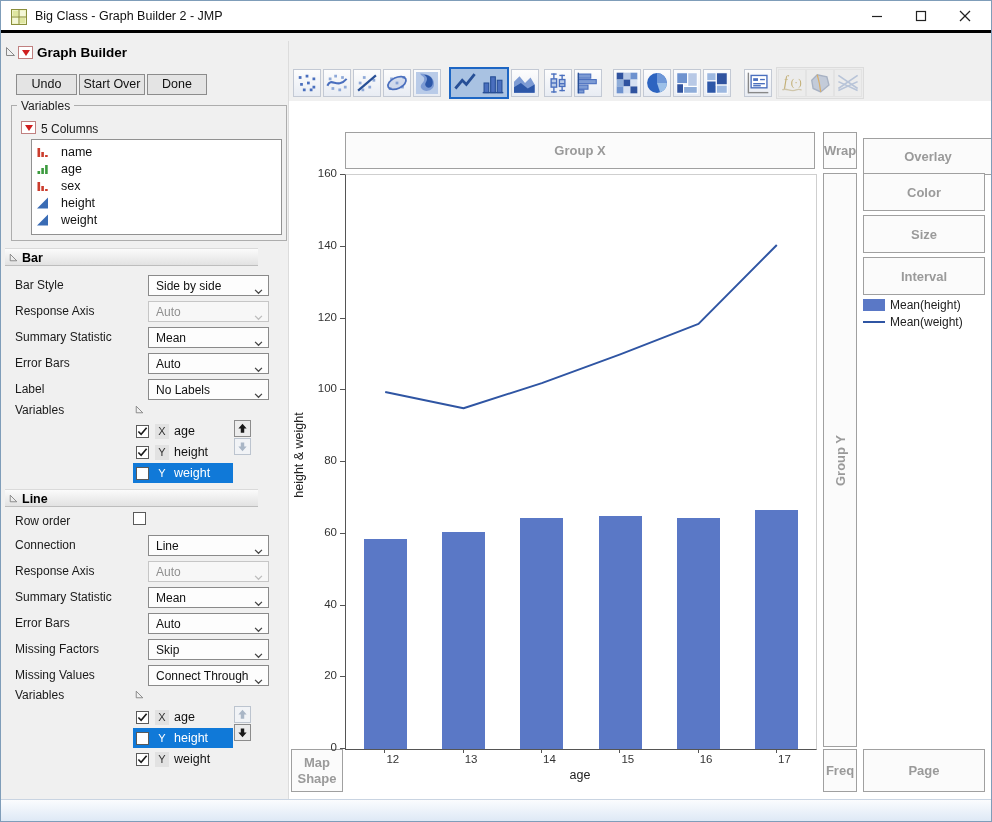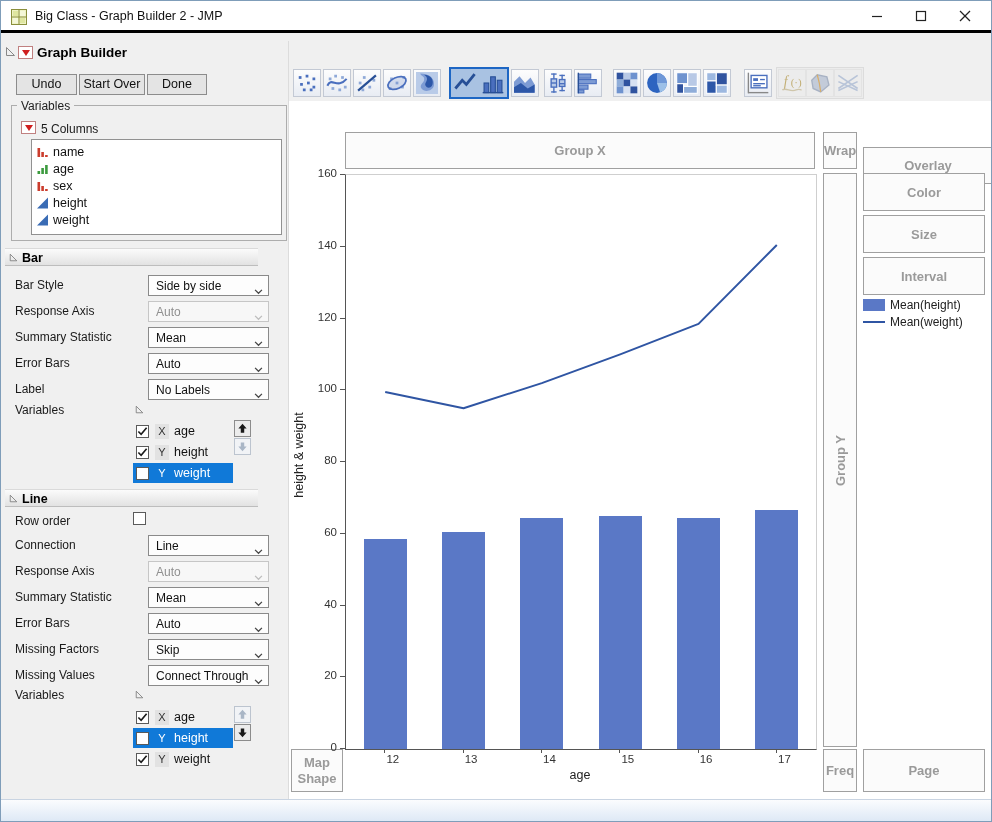--- a/index.html
+++ b/index.html
@@ -24,21 +24,21 @@
   
   .btn{position:absolute;height:21px;background:#e4e4e4;border:1px solid #8c8c8c;box-sizing:border-box;
        font-size:12.5px;text-align:center;line-height:19px;color:#111;}
 
   
   .groupbox{position:absolute;left:10px;top:104px;width:274px;height:134px;border:1px solid #adadad;}
   .groupbox-label{position:absolute;left:16px;top:98px;background:#f0f0f0;padding:0 4px;color:#222;}
   .columns-menu-label{position:absolute;left:40px;top:121px;}
   .var-listbox{position:absolute;left:30px;top:138px;width:251px;height:96px;background:#fff;
                border:1px solid #919191;box-sizing:border-box;overflow:hidden;}
-  .var-item{position:absolute;left:4px;height:17px;display:flex;align-items:center;}
+  .var-item{position:absolute;left:4px;height:17px;display:flex;align-items:center;gap:8px;}
   .var-item .vicon{width:13px;height:12px;margin-right:4px;flex:0 0 auto;}
   .var-item .vlabel{font-size:12.5px;color:#111;}
 
   
   .icon-strip{position:absolute;left:292px;top:66px;height:32px;display:flex;align-items:center;gap:2px;}
   .icon-btn{width:28px;height:28px;display:flex;align-items:center;justify-content:center;
             background:linear-gradient(#fdfdfd,#e8ecf3);border:1px solid #c3c9d4;box-sizing:border-box;}
   .icon-btn svg{display:block;}
   .sel-group{display:flex;border:2px solid #1d66c4;background:#a9c2e2;}
   .sel-group .icon-btn{background:#a9c2e2;border-color:transparent;}
@@ -588,21 +588,21 @@
         <polygon points="8,15 2,8 5.5,8 5.5,2 10.5,2 10.5,8 14,8" fill="#1a1a1a"></polygon>
       </svg>
     </div>
 
   <div class="canvas"></div>
   <div class="v-divider"></div>
 
 
   <div class="zone" style="left:344px;top:131px;width:470px;height:37px">Group X</div>
   <div class="zone" style="left:822px;top:131px;width:34px;height:37px">Wrap</div>
-  <div class="zone" style="left:862px;top:146px;width:130px;height:37px">Overlay</div>
+  <div class="zone" style="left:862px;top:137px;width:130px;height:37px">Overlay</div>
   <div class="zone" style="left:862px;top:172px;width:122px;height:38px">Color</div>
   <div class="zone" style="left:862px;top:214px;width:122px;height:38px">Size</div>
   <div class="zone" style="left:862px;top:256px;width:122px;height:38px">Interval</div>
   <div class="zone vertical" style="left:822px;top:172px;width:34px;height:574px">Group Y</div>
   <div class="zone" style="left:290px;top:748px;width:52px;height:43px;line-height:16px">Map Shape</div>
   <div class="zone" style="left:822px;top:748px;width:34px;height:43px">Freq</div>
   <div class="zone" style="left:862px;top:748px;width:122px;height:43px">Page</div>
 
   <div class="legend">
     <div class="legend-item">

